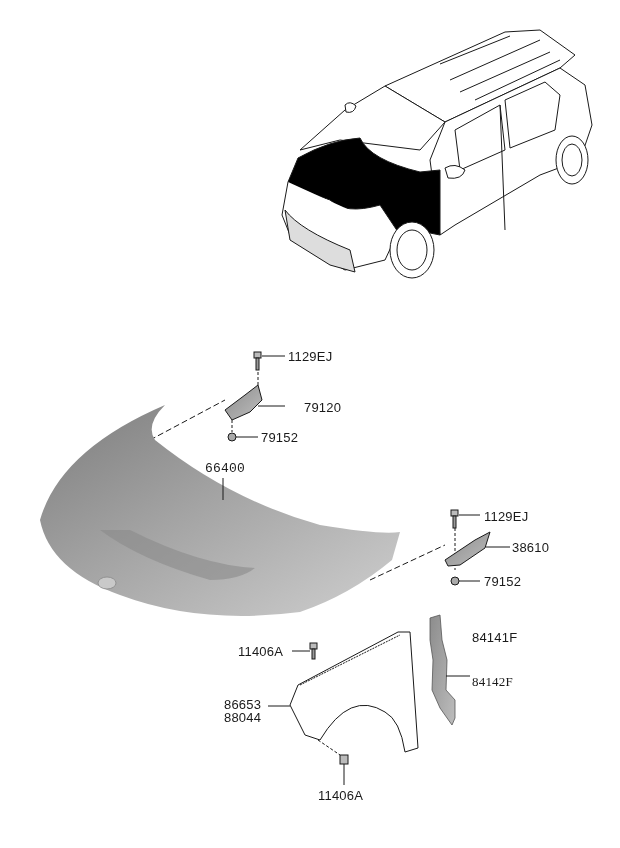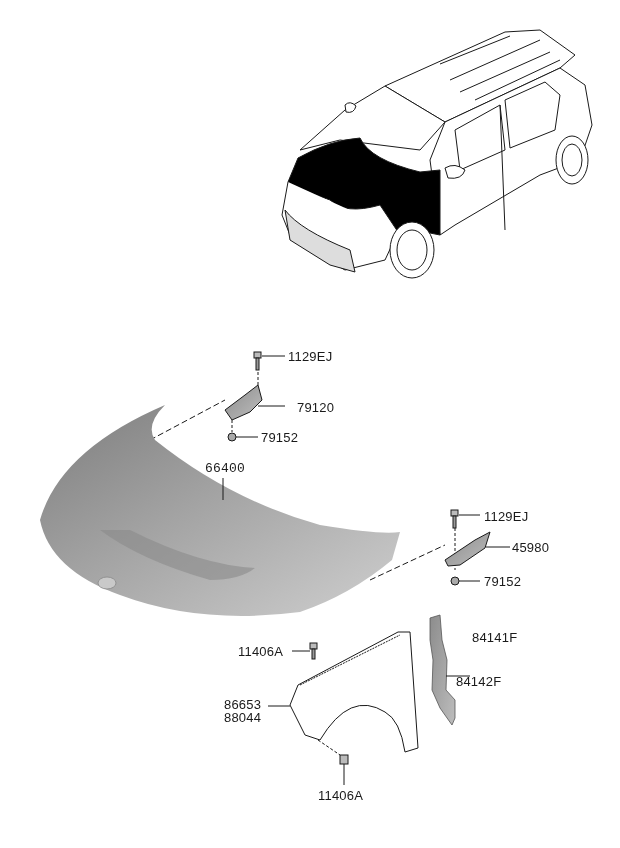--- a/index.html
+++ b/index.html
@@ -99,25 +99,25 @@
       <line x1="344" y1="764" x2="344" y2="785"></line>
     </g>
 
     <g stroke="#555" stroke-width="0.8">
       <path d="M430 618 L440 615 L442 640 L447 660 L446 690 L455 700 L455 718 L452 725 L440 708 L432 690 L433 660 L430 640 Z" fill="url(#partGrad)"></path>
       <line x1="446" y1="676" x2="470" y2="676" stroke="#1a1a1a" stroke-width="1"></line>
     </g>
   </svg>
 
   <span class="lbl" style="left:288px;top:350px;">1129EJ</span>
-  <span class="lbl" style="left:297px;top:401px;">79120</span>
+  <span class="lbl" style="left:304px;top:401px;">79120</span>
   <span class="lbl" style="left:261px;top:431px;">79152</span>
   <span class="lbl" style="left:205px;top:462px;font-family:Liberation Mono, monospace;">66400</span>
   <span class="lbl" style="left:484px;top:510px;">1129EJ</span>
-  <span class="lbl" style="left:512px;top:541px;">45980</span>
+  <span class="lbl" style="left:512px;top:541px;">38610</span>
   <span class="lbl" style="left:484px;top:575px;">79152</span>
   <span class="lbl" style="left:238px;top:645px;">11406A</span>
   <span class="lbl" style="left:224px;top:698px;">86653</span>
   <span class="lbl" style="left:224px;top:711px;">88044</span>
   <span class="lbl" style="left:318px;top:789px;">11406A</span>
   <span class="lbl" style="left:472px;top:631px;">84141F</span>
-  <span class="lbl" style="left:456px;top:675px;">84142F</span>
+  <span class="lbl" style="left:472px;top:675px;font-family:Liberation Serif, serif;">84142F</span>
 </div>
 
 </body></html>

